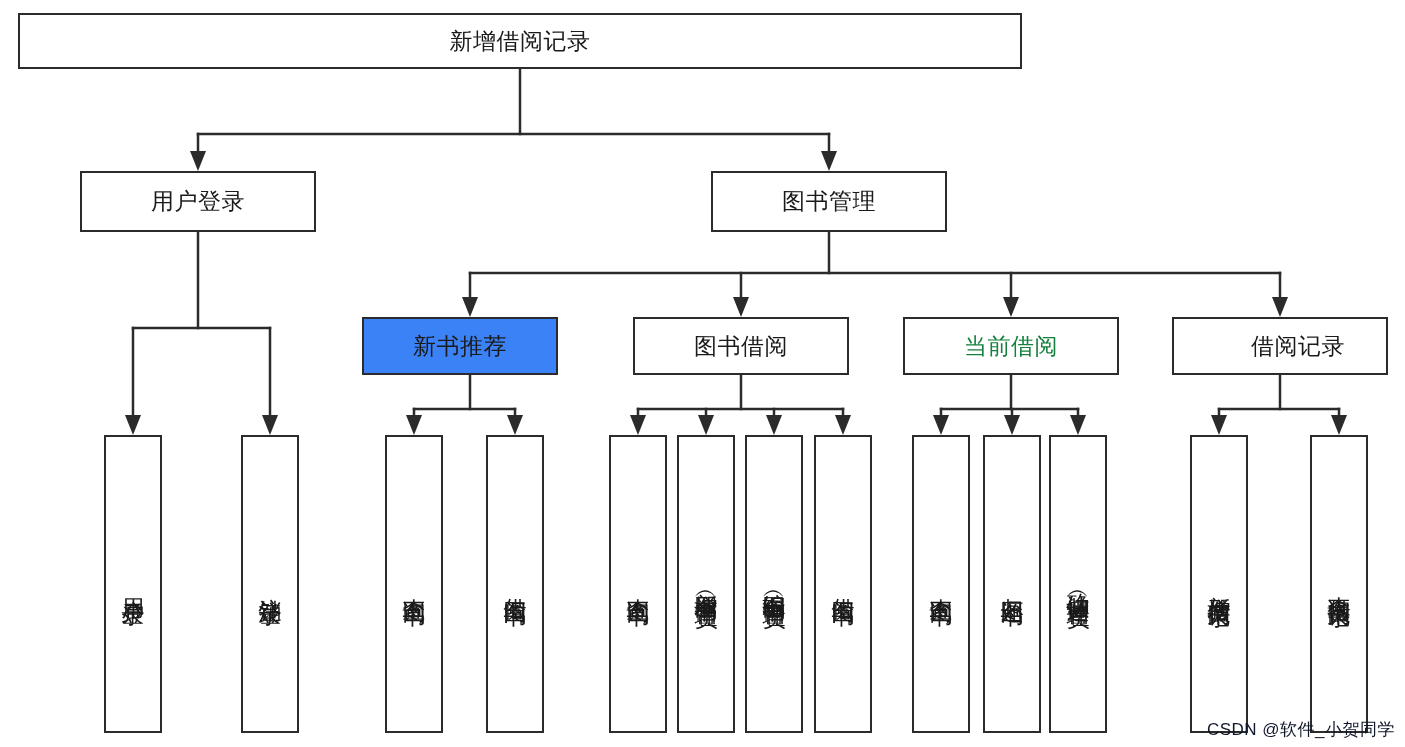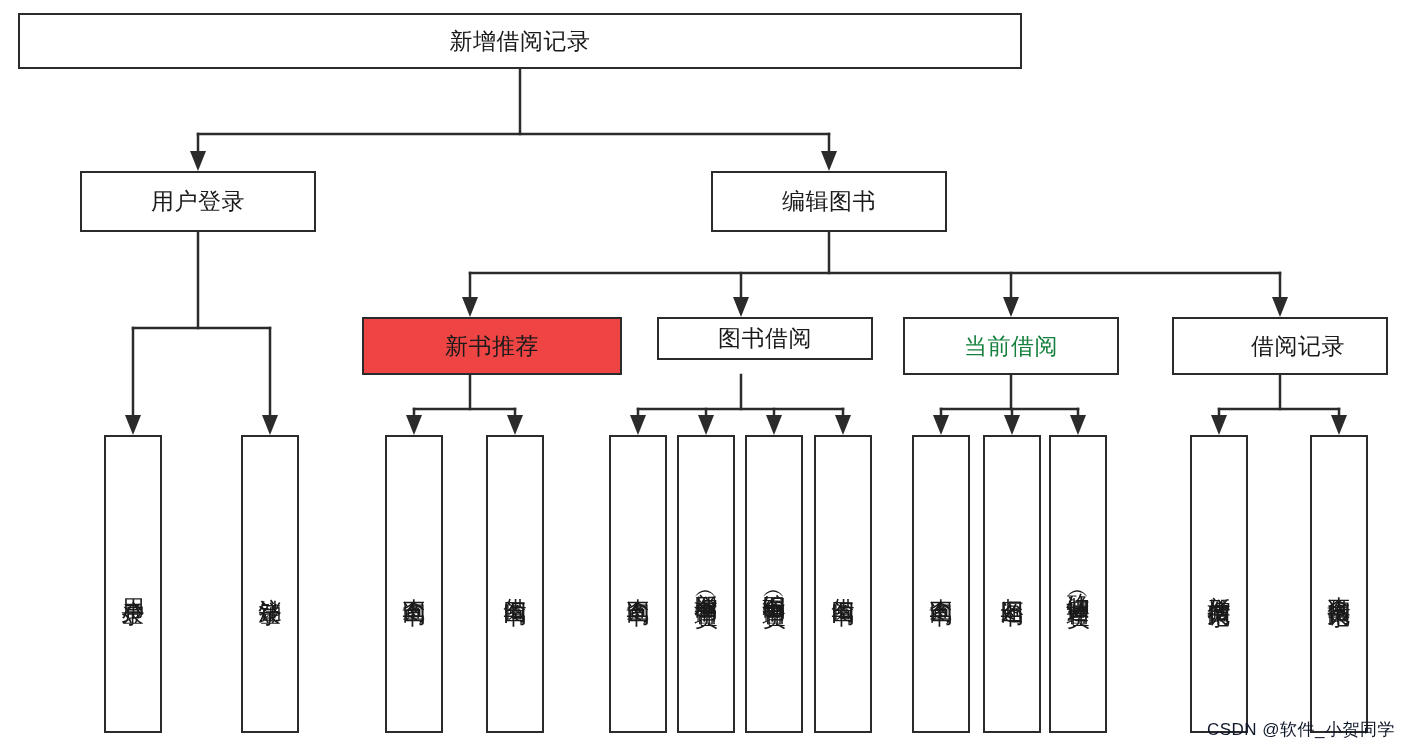--- a/index.html
+++ b/index.html
@@ -126,26 +126,26 @@
       <path d="M 1331 415 L 1347 415 L 1339 435 Z" fill="#2b2b2b"></path>
     </svg>
   <div id="node-layer">
       <div class="node-box horizontal" style="left: 18px; top: 13px; width: 1004px; height: 56px; border-color: rgb(43, 43, 43); background: rgb(255, 255, 255); color: rgb(26, 26, 26);">
         <span class="node-label">新增借阅记录</span>
       </div>
       <div class="node-box horizontal" style="left: 80px; top: 171px; width: 236px; height: 61px; border-color: rgb(43, 43, 43); background: rgb(255, 255, 255); color: rgb(26, 26, 26);">
         <span class="node-label">用户登录</span>
       </div>
       <div class="node-box horizontal" style="left: 711px; top: 171px; width: 236px; height: 61px; border-color: rgb(43, 43, 43); background: rgb(255, 255, 255); color: rgb(26, 26, 26);">
-        <span class="node-label">编辑图书</span>
+        <span class="node-label">图书管理</span>
       </div>
-      <div class="node-box horizontal" style="left: 362px; top: 317px; width: 260px; height: 58px; border-color: rgb(43, 43, 43); background: #ef4444; color: rgb(26, 26, 26);">
+      <div class="node-box horizontal" style="left: 362px; top: 317px; width: 196px; height: 58px; border-color: rgb(43, 43, 43); background: #3b82f6; color: rgb(26, 26, 26);">
         <span class="node-label">新书推荐</span>
       </div>
-      <div class="node-box horizontal" style="left: 633px; top: 317px; width: 216px; height: 43px; border-color: rgb(43, 43, 43); background: rgb(255, 255, 255); color: rgb(26, 26, 26); margin-left: 24px;">
+      <div class="node-box horizontal" style="left: 633px; top: 317px; width: 216px; height: 58px; border-color: rgb(43, 43, 43); background: rgb(255, 255, 255); color: rgb(26, 26, 26);">
         <span class="node-label">图书借阅</span>
       </div>
       <div class="node-box horizontal" style="left: 903px; top: 317px; width: 216px; height: 58px; border-color: rgb(43, 43, 43); background: rgb(255, 255, 255); color: #15803d;">
         <span class="node-label">当前借阅</span>
       </div>
       <div class="node-box horizontal" style="left: 1172px; top: 317px; width: 216px; height: 58px; border-color: rgb(43, 43, 43); background: rgb(255, 255, 255); color: rgb(26, 26, 26); padding-left: 36px;">
         <span class="node-label">借阅记录</span>
       </div>
       <div class="node-box vertical" style="left: 104px; top: 435px; width: 58px; height: 298px; border-color: rgb(43, 43, 43); background: rgb(255, 255, 255); color: rgb(26, 26, 26);">
         <span class="node-label">用户登录</span>

